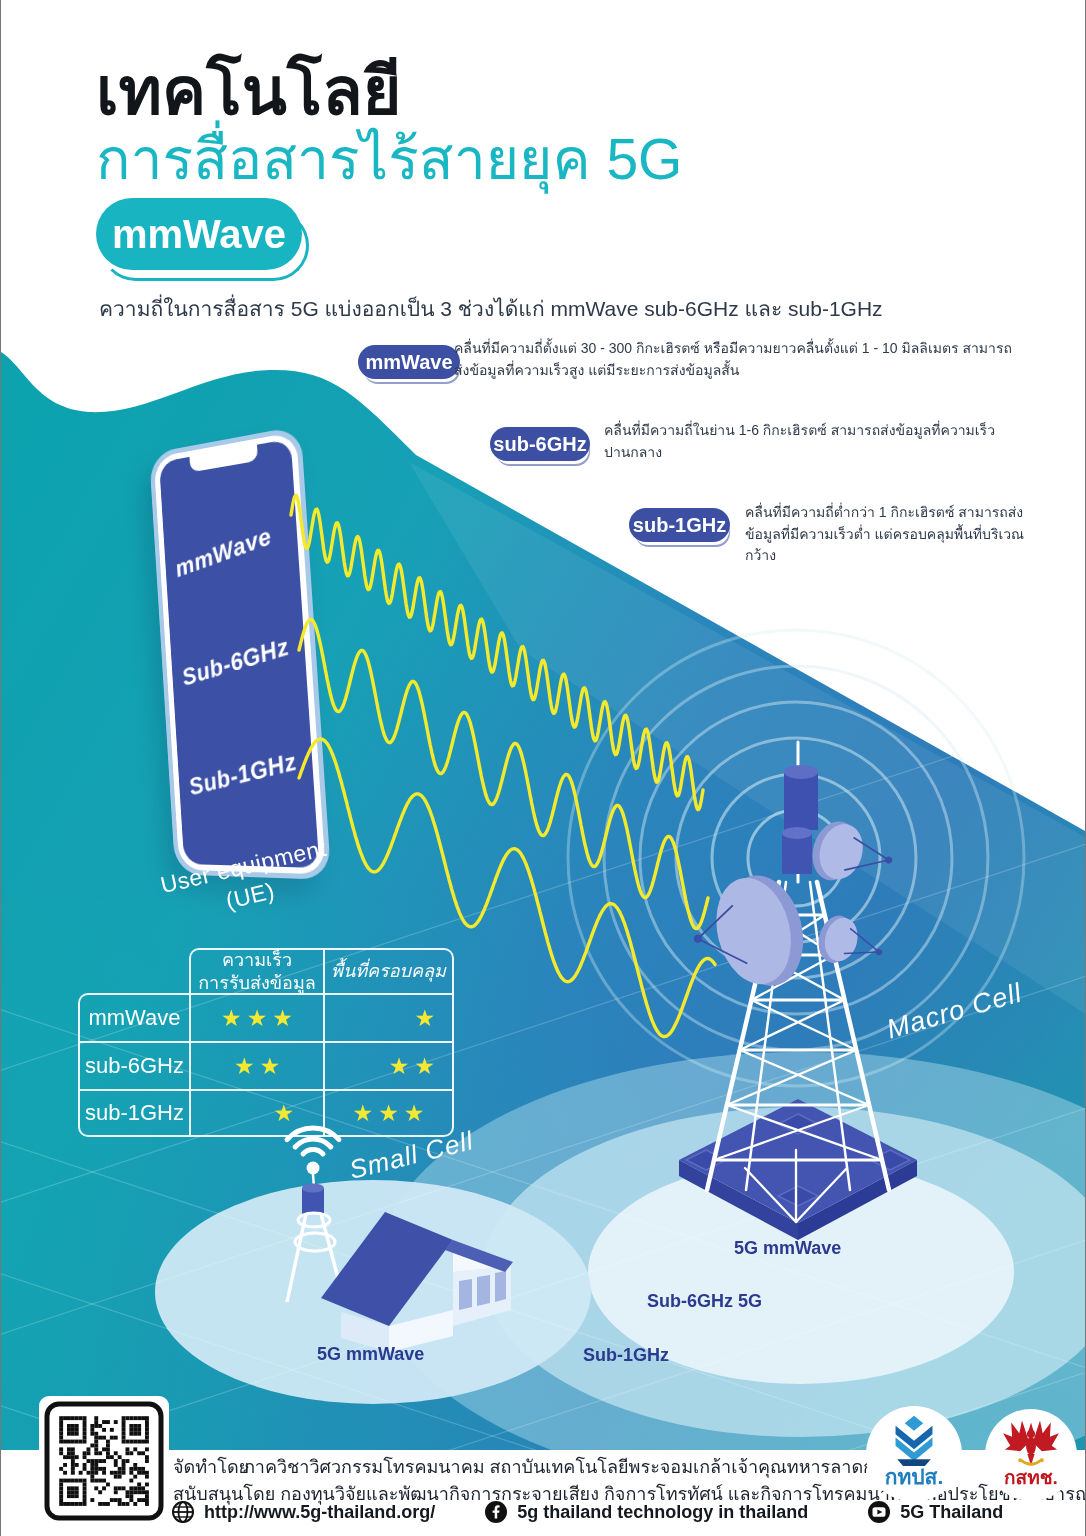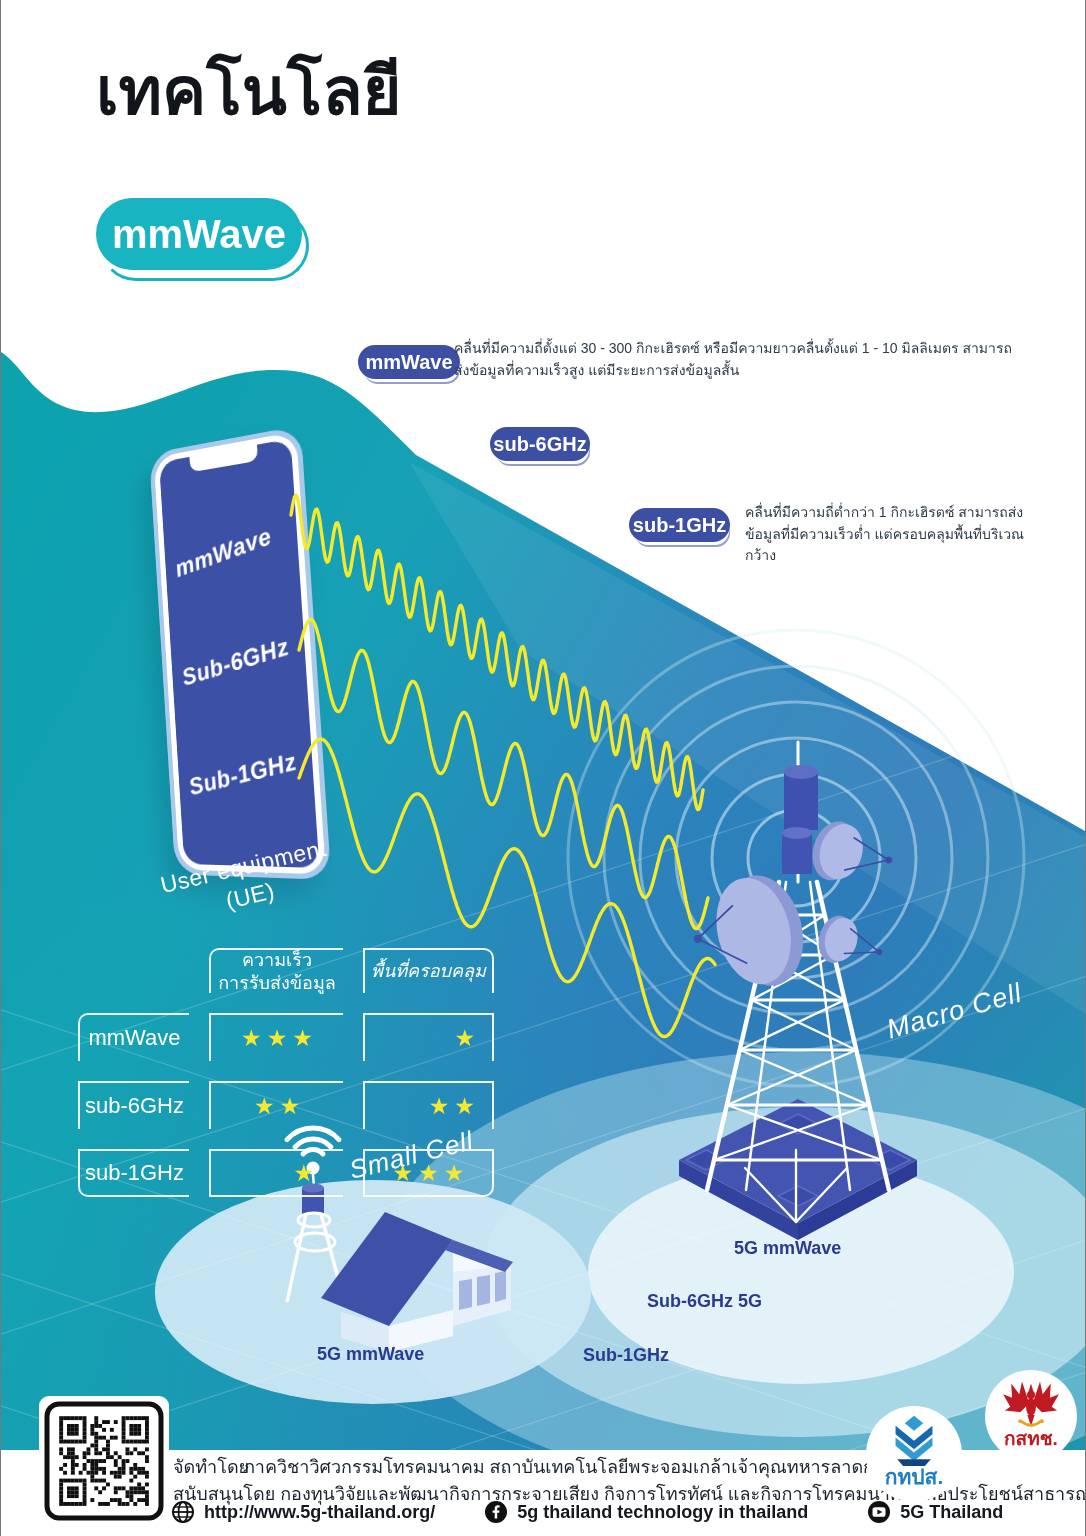--- a/index.html
+++ b/index.html
@@ -39,21 +39,21 @@
   .notch{position:absolute;left:50%;top:0;transform:translateX(-50%);width:74px;height:16px;background:#fff;
          border-radius:0 0 10px 10px;}
   .plabel{position:absolute;left:10px;width:132px;color:#fff;font-style:italic;font-weight:600;font-size:24px;
           transform:rotate(-12deg);letter-spacing:.5px;}
   .pl1{top:86px;} .pl2{top:198px;} .pl3{top:310px;}
   .ue-caption{position:absolute;left:148px;top:852px;width:196px;transform:rotate(-13deg);color:#fff;
           font-size:23px;line-height:1.3;text-align:center;font-weight:500;z-index:3;letter-spacing:.5px;}
 
   
   .ftable{position:absolute;left:77px;top:948px;display:grid;grid-template-columns:111px 134px 131px;
-          grid-template-rows:45px 48px 48px 48px;z-index:6;color:#fff;gap:20px;}
+          grid-template-rows:45px 48px 48px 48px;z-index:6;color:#fff;}
   .fcell{display:flex;align-items:center;justify-content:center;box-sizing:border-box;}
   .bt{border-top:2px solid rgba(255,255,255,.92);} .bl{border-left:2px solid rgba(255,255,255,.92);}
   .br{border-right:2px solid rgba(255,255,255,.92);font-style:italic;} .bb{border-bottom:2px solid rgba(255,255,255,.92);}
   .rtl{border-top-left-radius:10px;} .rtr{border-top-right-radius:10px;}
   .rbl{border-bottom-left-radius:10px;} .rbr{border-bottom-right-radius:10px;}
   .hcell{font-size:18px;line-height:1.25;text-align:center;font-weight:500;}
   .rlabel{font-size:22px;font-weight:500;}
   .stars{font-size:23px;color:#f5e832;letter-spacing:5px;text-indent:5px;}
   .al-r{justify-content:flex-end;padding-right:12px;} .al-rr{justify-content:flex-end;padding-right:24px;}
 
@@ -70,21 +70,21 @@
   .qr-box{position:absolute;left:38px;top:1396px;width:130px;height:130px;background:#fff;border-radius:10px;z-index:9;}
   .credit{position:absolute;font-size:18px;color:#1a222e;z-index:9;white-space:nowrap;}
   .credit1{left:172px;top:1452px;} .credit2{left:172px;top:1479px;}
   .credit1 .cl{display:inline-block;width:70px;}
   .social{position:absolute;left:170px;top:1500px;display:flex;align-items:center;gap:9px;z-index:9;
           font-size:18px;font-weight:700;color:#14191f;white-space:nowrap;}
   .social svg{flex:0 0 auto;}
   .gap1{margin-left:40px;} .gap2{margin-left:50px;}
   .logo-circle{position:absolute;background:#fff;border-radius:50%;z-index:9;}
   .lc1{left:865px;top:1406px;width:96px;height:96px;}
-  .lc2{left:984px;top:1370px;width:92px;height:92px;}
+  .lc2{left:984px;top:1409px;width:92px;height:92px;}
   .logo-text{position:absolute;left:0;bottom:9px;width:100%;text-align:center;font-weight:700;}
   .lt1{color:#1e7fc0;font-size:21px;margin-top:26px;} .lt2{color:#c0161d;font-size:19px;}
   .logo-mark{position:absolute;left:50%;top:8px;transform:translateX(-50%);}
 </style>
 </head>
 <body>
 
 <div class="poster">
 
   <svg id="bg" width="1086" height="1536" viewBox="0 0 1086 1536">
@@ -110,25 +110,28 @@
     </defs>
     <path d="M0,352 C25,368 35,408 88,412 C148,415 200,372 268,370 C330,368 355,395 415,455 L1086,832 L1086,1536 L0,1536 Z" fill="url(#bgGrad)"></path>
     <g clip-path="url(#waveClip)">
       <rect x="0" y="900" width="1086" height="636" fill="url(#glowBL)"></rect>
       <rect x="0" y="900" width="1086" height="636" fill="url(#glowBR)"></rect>
       <polygon points="408,462 1086,838 1086,1015 520,650" fill="rgba(255,255,255,0.07)"></polygon>
     </g>
   </svg>
 
   <div class="title1">เทคโนโลยี</div>
+  <div class="title2">การสื่อสารไร้สายยุค 5G</div>
   <div class="badge">mmWave</div>
+  <div class="intro">ความถี่ในการสื่อสาร 5G แบ่งออกเป็น 3 ช่วงได้แก่ mmWave sub-6GHz และ sub-1GHz</div>
 
   <div class="pill p1">mmWave</div>
   <div class="band-text t1">คลื่นที่มีความถี่ตั้งแต่ 30 - 300 กิกะเฮิรตซ์ หรือมีความยาวคลื่นตั้งแต่ 1 - 10 มิลลิเมตร สามารถส่งข้อมูลที่ความเร็วสูง แต่มีระยะการส่งข้อมูลสั้น</div>
   <div class="pill p2">sub-6GHz</div>
+  <div class="band-text t2">คลื่นที่มีความถี่ในย่าน 1-6 กิกะเฮิรตซ์ สามารถส่งข้อมูลที่ความเร็วปานกลาง</div>
   <div class="pill p3">sub-1GHz</div>
   <div class="band-text t3">คลื่นที่มีความถี่ต่ำกว่า 1 กิกะเฮิรตซ์ สามารถส่งข้อมูลที่มีความเร็วต่ำ แต่ครอบคลุมพื้นที่บริเวณกว้าง</div>
 
   <div class="phone">
     <div class="bezel">
       <div class="screen">
         <div class="notch"></div>
         <div class="plabel pl1">mmWave</div>
         <div class="plabel pl2">Sub-6GHz</div>
         <div class="plabel pl3">Sub-1GHz</div>

